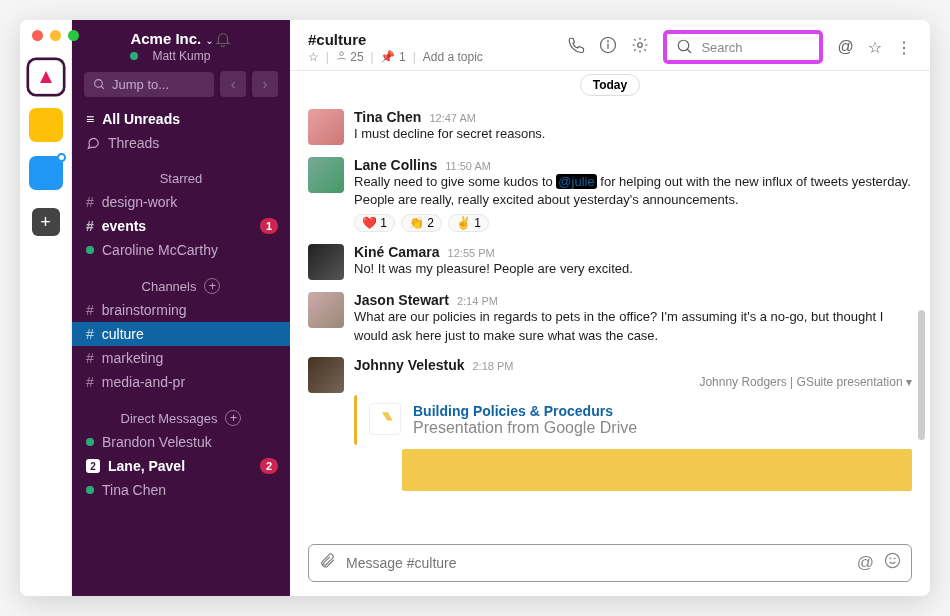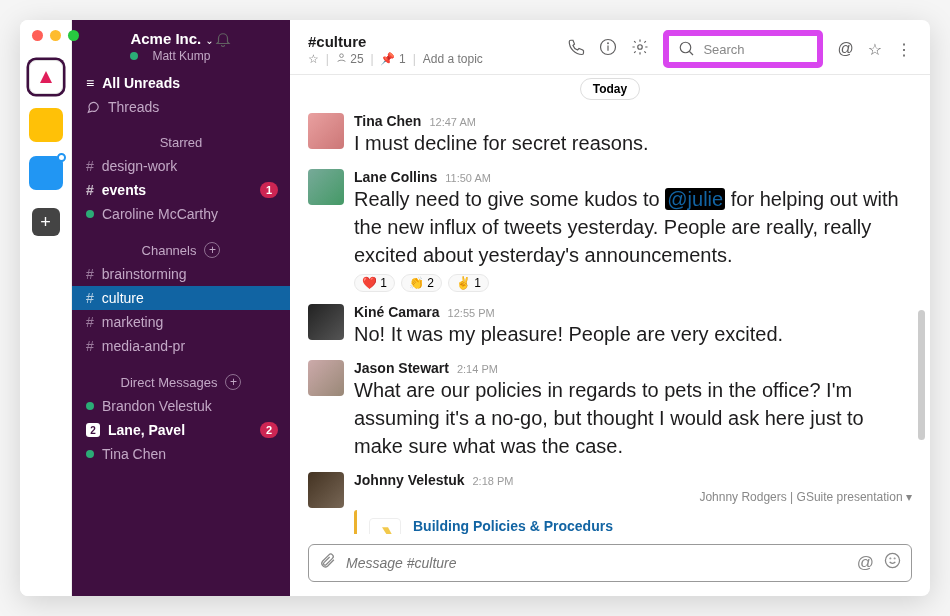--- a/index.html
+++ b/index.html
@@ -37,51 +37,51 @@
 .plus-circ { width: 16px; height: 16px; border: 1.5px solid #8f7091; border-radius: 50%; display: flex; align-items: center; justify-content: center; font-size: 12px; line-height: 1; }
 .dm-sq { width: 14px; height: 14px; background: #fff; color: #3f0f40; font-size: 10px; font-weight: 700; border-radius: 3px; display: flex; align-items: center; justify-content: center; }
 
 .main { flex: 1; display: flex; flex-direction: column; min-width: 0; }
 .ch-head { padding: 10px 18px 6px; border-bottom: 1px solid #e8e8e8; display: flex; align-items: center; justify-content: space-between; gap: 10px; }
 .ch-title { font-weight: 800; font-size: 15px; color: #1d1c1d; }
 .ch-meta { font-size: 12px; color: #787878; display: flex; align-items: center; gap: 7px; margin-top: 2px; }
 .ch-meta .sep { color: #ccc; }
 .ch-actions { display: flex; align-items: center; gap: 14px; color: #616061; }
 .ch-actions svg, .icn { width: 18px; height: 18px; stroke: #616061; fill: none; stroke-width: 1.6; }
-.search-box { border: 6px solid #d946ef; border-radius: 5px; padding: 4px 9px; display: flex; align-items: center; gap: 7px; font-size: 13px; color: #888; width: 160px; }
+.search-box { border: 4px solid #d946ef; border-radius: 5px; padding: 4px 9px; display: flex; align-items: center; gap: 7px; font-size: 13px; color: #888; width: 160px; }
 
 .divider-pill { text-align: center; position: relative; margin: 4px 0; }
 .divider-pill span { background: #fff; border: 1px solid #ddd; border-radius: 14px; padding: 3px 12px; font-size: 12px; font-weight: 600; }
 
 .msgs { flex: 1; overflow-y: auto; padding: 6px 18px 0; }
 .msg { display: flex; gap: 10px; padding: 6px 0; }
 .avatar { width: 36px; height: 36px; border-radius: 4px; background: #888; flex-shrink: 0; background-size: cover; }
 .av1 { background: linear-gradient(135deg,#e9a0a0,#c77); }
 .av2 { background: linear-gradient(135deg,#7a9,#496); }
 .av3 { background: linear-gradient(135deg,#222,#555); }
 .av4 { background: linear-gradient(135deg,#caa,#987); }
 .av5 { background: linear-gradient(135deg,#432,#765); }
 .msg-body { flex: 1; min-width: 0; }
 .msg-head { display: flex; align-items: baseline; gap: 8px; }
 .msg-name { font-weight: 700; font-size: 14px; color: #1d1c1d; }
 .msg-time { font-size: 11px; color: #9b9b9b; }
-.msg-text { font-size: 20px; color: #1d1c1d; line-height: 1.4; }
+.msg-text { font-size: 13px; color: #1d1c1d; line-height: 1.4; }
 .mention { color: #1264a3; background: #000000; border-radius: 3px; padding: 0 2px; }
 .reacts { display: flex; gap: 6px; margin-top: 5px; }
 .react { border: 1px solid #e8e8e8; border-radius: 11px; padding: 1px 7px; font-size: 12px; display: flex; align-items: center; gap: 4px; background: #f9f9f9; }
 
 .atth-label { font-size: 12px; color: #888; margin-top: 2px; text-align: right; }
 .attach { margin-top: 6px; border-left: 3px solid #ecb22e; border-radius: 3px; padding: 8px 12px; display: flex; gap: 12px; }
 .att-icon { width: 32px; height: 32px; border: 1px solid #eee; border-radius: 4px; display: flex; align-items: center; justify-content: center; }
 .att-title { font-weight: 700; font-size: 14px; color: #1264a3; }
 .att-sub { font-size: 16px; color: #888; }
 .att-bar { height: 42px; background: #f2c94c; margin: 4px 0 0 48px; border-radius: 2px; }
 
 .composer { margin: 10px 18px 14px; border: 1.5px solid #999; border-radius: 6px; display: flex; align-items: center; padding: 7px 10px; gap: 10px; }
-.composer input { flex: 1; border: none; outline: none; font-size: 14px; color: #555; font-style: italic; }
+.composer input { flex: 1; border: none; outline: none; font-size: 14px; color: #555; }
 .comp-ic { color: #888; font-size: 17px; cursor: pointer; }
 
 .scrollthumb { position: absolute; right: 5px; top: 290px; width: 7px; height: 130px; background: #ccc; border-radius: 4px; }
 </style>
 </head>
 <body>
 
 <div class="window">
   <div class="traffic">
     <span class="tl-red"></span>
@@ -109,20 +109,31 @@
         <div class="ws-user">
             <span class="presence"></span>
             <span>Matt Kump</span>
           </div>
       </div>
       <span class="bell"><svg class="icn" viewBox="0 0 24 24">
             <path d="M18 16v-5a6 6 0 10-12 0v5l-2 2h16l-2-2zM10 20a2 2 0 004 0"></path>
           </svg></span>
     </div>
 
+    <div class="sb-search">
+      <div class="jump">
+          <svg width="13" height="13" viewBox="0 0 24 24" stroke="#c2a8c5" fill="none" stroke-width="2">
+            <circle cx="10" cy="10" r="7"></circle>
+            <line x1="20" y1="20" x2="15" y2="15"></line>
+          </svg>
+          <span>Jump to...</span>
+        </div>
+      <div class="navbtn">‹</div>
+      <div class="navbtn">›</div>
+    </div>
 
     <div class="sb-item allunreads">
         <span>≡</span>
         <span>All Unreads</span>
       </div>
     <div class="sb-item">
         <svg width="14" height="14" viewBox="0 0 24 24" stroke="#c2a8c5" fill="none" stroke-width="2">
           <path d="M21 12a8 8 0 01-11 7l-6 2 2-5a8 8 0 1115-4z"></path>
         </svg>
         <span>Threads</span>

